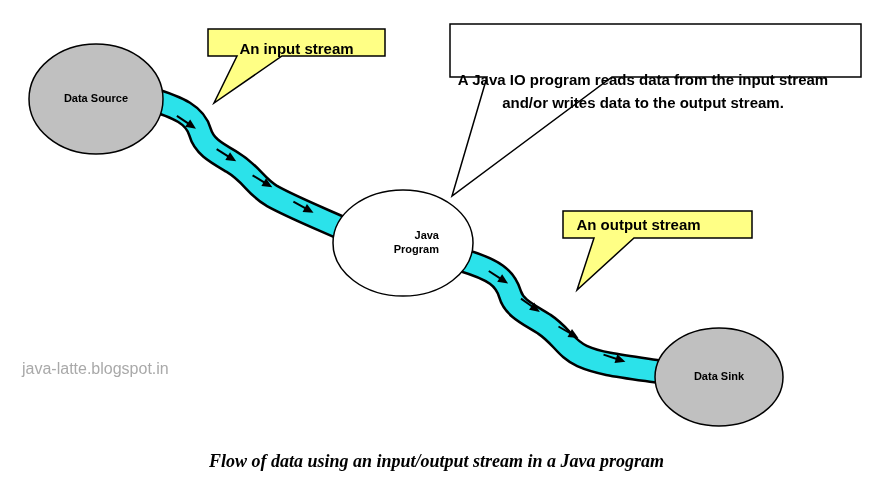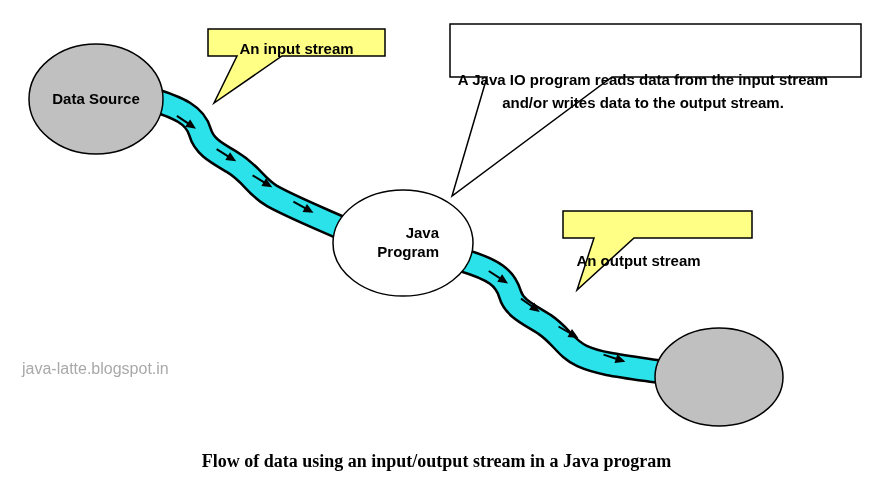--- a/index.html
+++ b/index.html
@@ -17,41 +17,42 @@
     display: flex;
     align-items: center;
     justify-content: center;
     text-align: center;
     color: #000;
   }
   .node-label {
     position: absolute;
     transform: translate(-50%, -50%);
     font-weight: bold;
-    font-size: 15px;
+    font-size: 11px;
     color: #000;
     text-align: center;
     line-height: 1.25;
     white-space: normal;
   }
   .callout-label { font-weight: bold; font-size: 15px; }
   .desc-label { font-weight: bold; font-size: 15px; line-height: 1.5; }
   .watermark {
     position: absolute;
     left: 22px;
     top: 360px;
     font-size: 16px;
     color: #a9a9a9;
   }
   .caption {
     position: absolute;
     left: 0; right: 0;
     top: 451px;
     text-align: center;
     font-family: "Liberation Serif", serif;
+    font-style: italic;
     font-weight: bold;
     font-size: 18px;
     color: #000;
   }
 </style>
 </head>
 <body>
 
 <div class="stage">
 
@@ -103,22 +104,23 @@
 
     <polygon points="208,29 385,29 385,56 282,56 214,103 237,56 208,56" fill="#ffff85" stroke="#000" stroke-width="1.5" stroke-linejoin="miter"></polygon>
 
     <polygon points="450,24 861,24 861,77 612,77 452,196 487,77 450,77" fill="#ffffff" stroke="#000" stroke-width="1.5" stroke-linejoin="miter"></polygon>
 
     <polygon points="563,211 752,211 752,238 634,238 577,290 594,238 563,238" fill="#ffff85" stroke="#000" stroke-width="1.5" stroke-linejoin="miter"></polygon>
   </svg>
 
   <div class="node-label" style="left:96px; top:99px; width:110px;">Data Source</div>
   <div class="node-label" style="left:403px; top:243px; width:72px;text-align:right;">Java Program</div>
+  <div class="node-label" style="left:719px; top:377px; width:110px;">Data Sink</div>
 
   <div class="overlay callout-label" style="left:208px; top:35px; width:177px; height:27px;">An input stream</div>
   <div class="overlay desc-label" style="left:443px; top:24px; width:400px; height:53px;margin-top:41px;">A Java IO program reads data from the input stream and/or writes data to the output stream.</div>
-  <div class="overlay callout-label" style="left:563px; top:211px; width:151px; height:27px;margin-top:36px;">An output stream</div>
+  <div class="overlay callout-label" style="left:563px; top:211px; width:151px; height:27px;">An output stream</div>
 
   <div class="watermark">java-latte.blogspot.in</div>
 
   <div class="caption">Flow of data using an input/output stream in a Java program</div>
 
 </div>
 
 </body></html>

